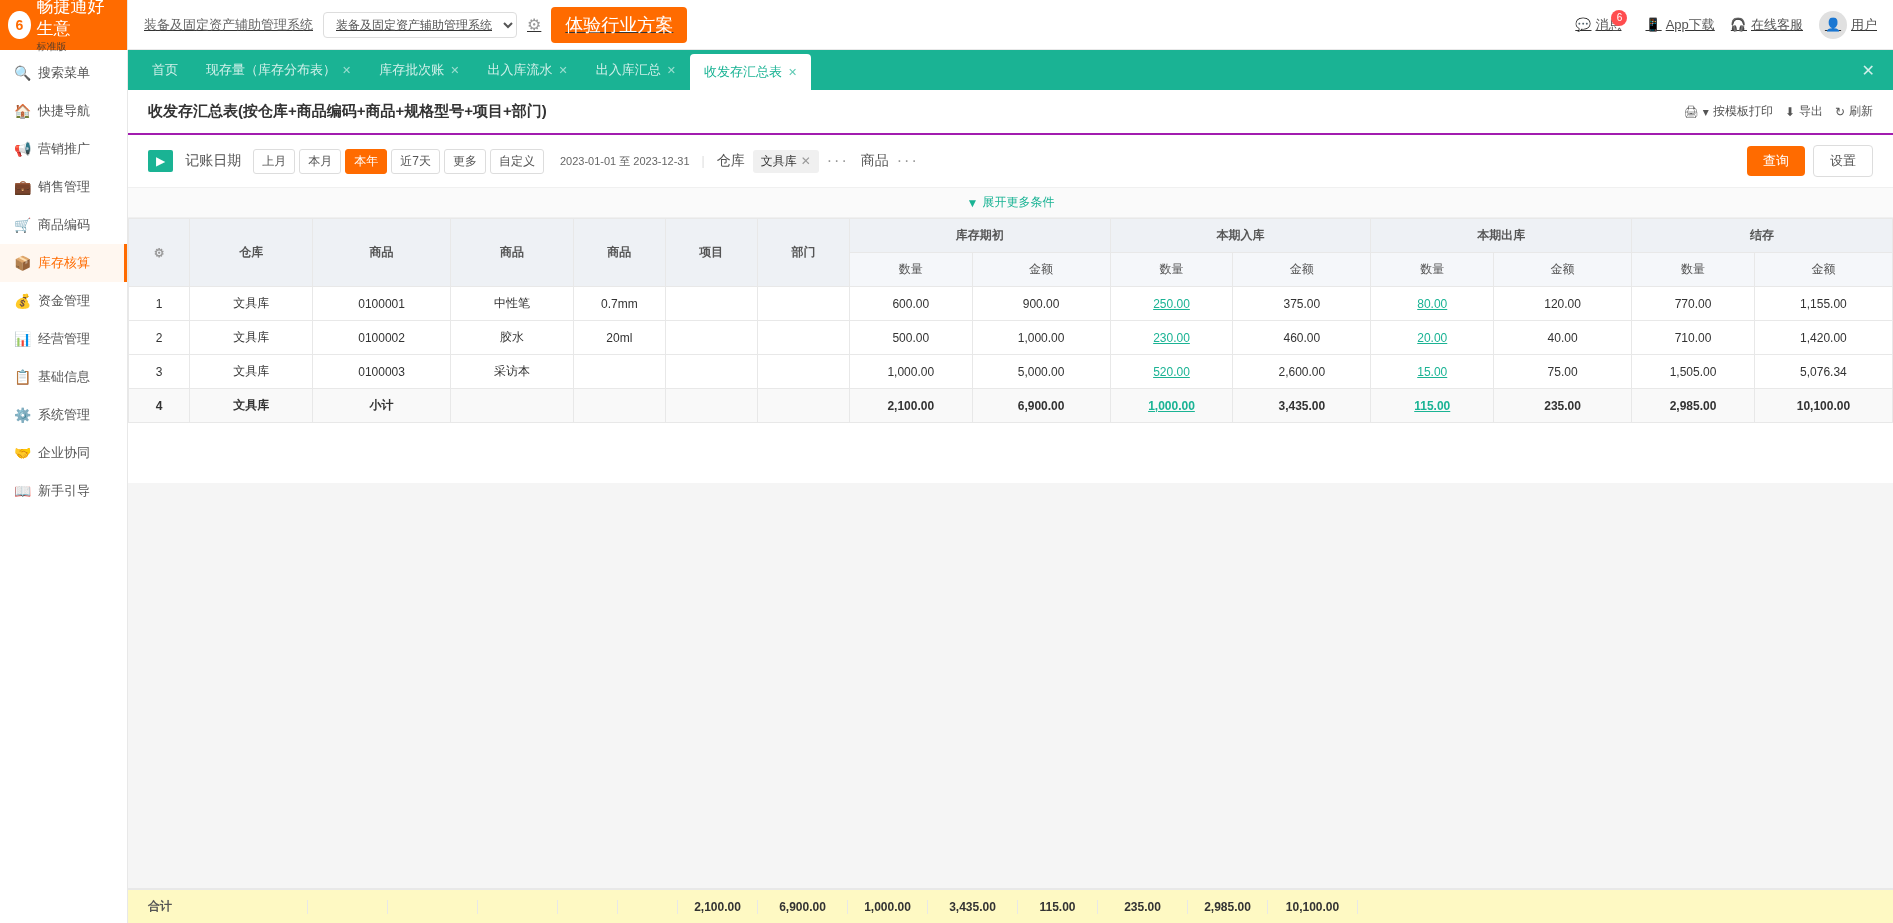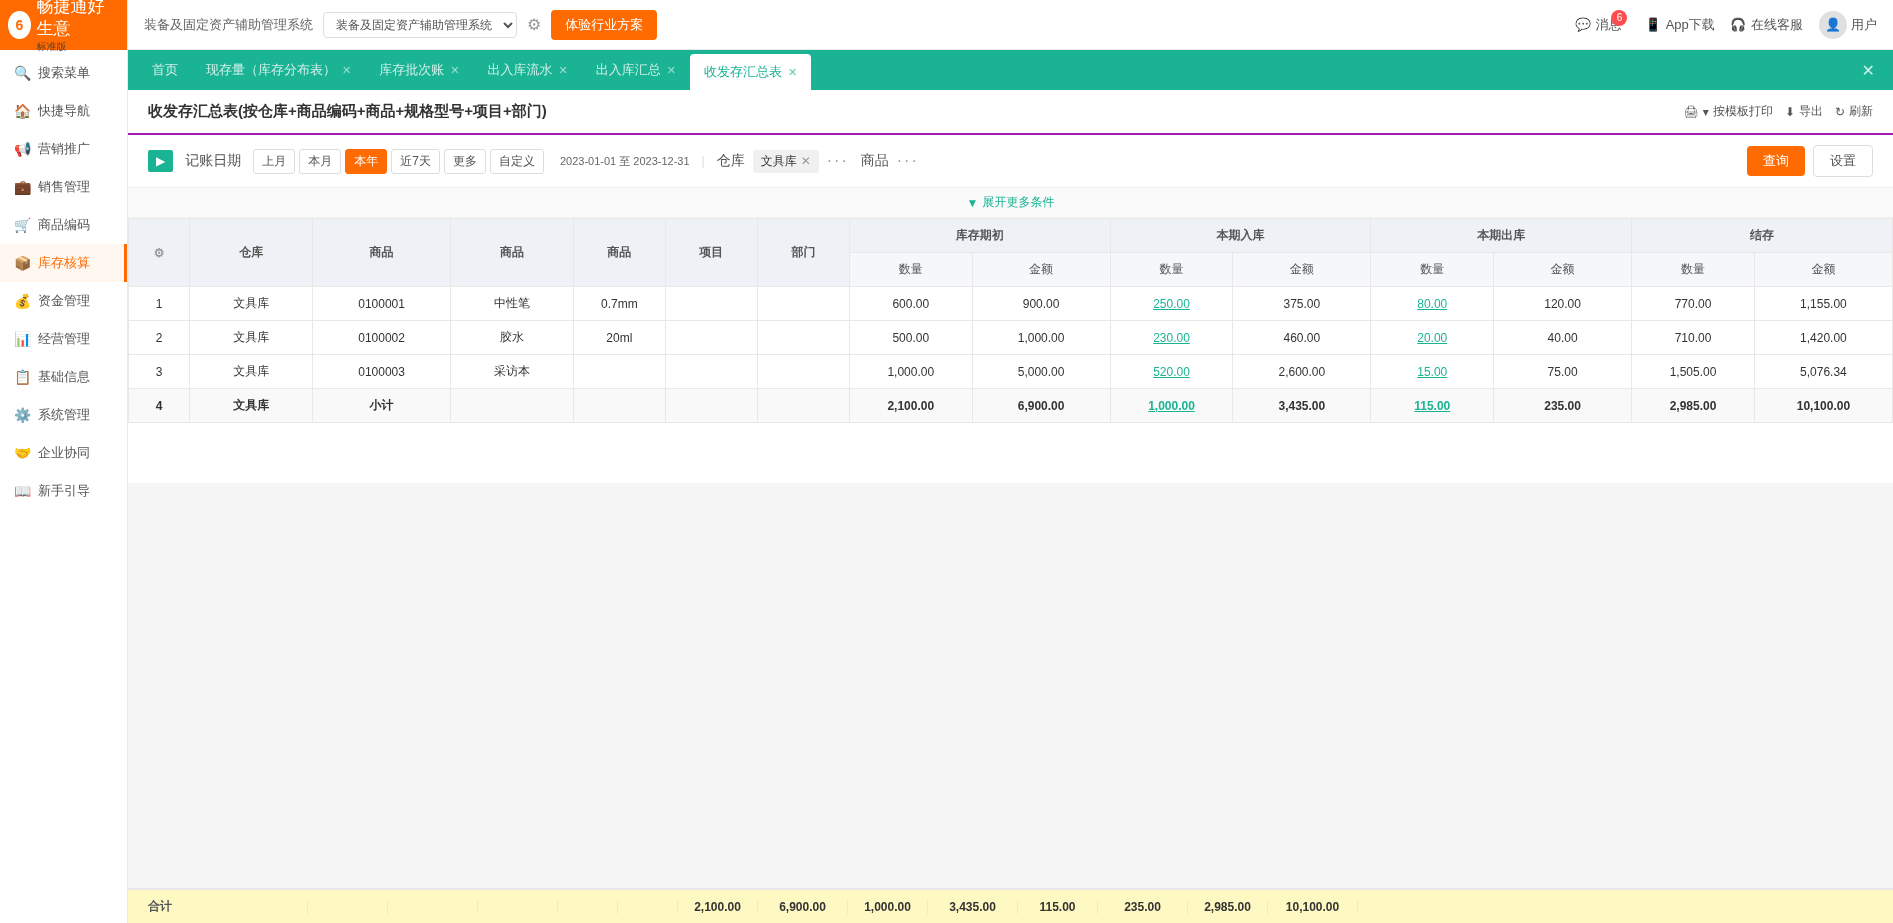--- a/index.html
+++ b/index.html
@@ -10,26 +10,26 @@
     .sidebar-logo { background: #ff6b00; padding: 10px 8px; display: flex; align-items: center; gap: 6px; height: 50px; }
     .sidebar-logo-icon { width: 28px; height: 28px; background: #fff; border-radius: 50%; display: flex; align-items: center; justify-content: center; color: #ff6b00; font-weight: bold; font-size: 14px; }
     .sidebar-logo-text { color: #fff; font-size: 17px; line-height: 1.3; }
     .sidebar-logo-sub { font-size: 10px; opacity: 0.8; }
     .sidebar-nav { padding: 4px 0; }
     .sidebar-item { display: flex; align-items: center; gap: 8px; padding: 10px 14px; cursor: pointer; color: #555; font-size: 13px; }
     .sidebar-item.active { background: #fff7f0; color: #ff6b00; border-right: 3px solid #ff6b00; }
     .sidebar-icon { font-size: 14px; width: 16px; text-align: center; }
 
     
-    .topbar { position: fixed; left: 128px; top: 0; right: 0; height: 50px; background: #fff; border-bottom: 1px solid #e8e8e8; display: flex; align-items: center; justify-content: space-between; padding: 0 16px; z-index: 99; }
+    .topbar { position: fixed; left: 128px; top: 0; right: 0; height: 50px; background: #fff; border-bottom: 1px solid #e8e8e8; display: flex; align-items: center; justify-content: space-between; padding: 0 16px; z-index: 99; text-decoration: underline; }
     .topbar-left { display: flex; align-items: center; gap: 10px; }
     .topbar-title { font-size: 13px; color: #666; }
     .topbar-select { border: 1px solid #ddd; border-radius: 4px; padding: 4px 8px; font-size: 12px; color: #555; background: #fff; }
     .topbar-gear { color: #999; font-size: 16px; cursor: pointer; }
-    .topbar-trial { background: #ff6b00; color: #fff; border: none; border-radius: 4px; padding: 6px 14px; font-size: 13px; cursor: pointer; }
+    .topbar-trial { background: #ff6b00; color: #fff; border: none; border-radius: 4px; padding: 6px 14px; font-size: 18px; cursor: pointer; }
     .topbar-right { display: flex; align-items: center; gap: 16px; color: #555; font-size: 13px; }
     .topbar-right-item { display: flex; align-items: center; gap: 4px; cursor: pointer; position: relative; }
     .badge { background: #ff4d4f; color: #fff; border-radius: 50%; width: 16px; height: 16px; display: flex; align-items: center; justify-content: center; font-size: 10px; position: absolute; top: -6px; right: -6px; }
     .user-avatar { width: 28px; height: 28px; background: #e0e0e0; border-radius: 50%; display: flex; align-items: center; justify-content: center; color: #999; }
 
     
     .main { margin-left: 128px; margin-top: 50px; }
 
     
     .tabbar { background: #1ab394; display: flex; align-items: center; padding: 0 10px; height: 40px; }

